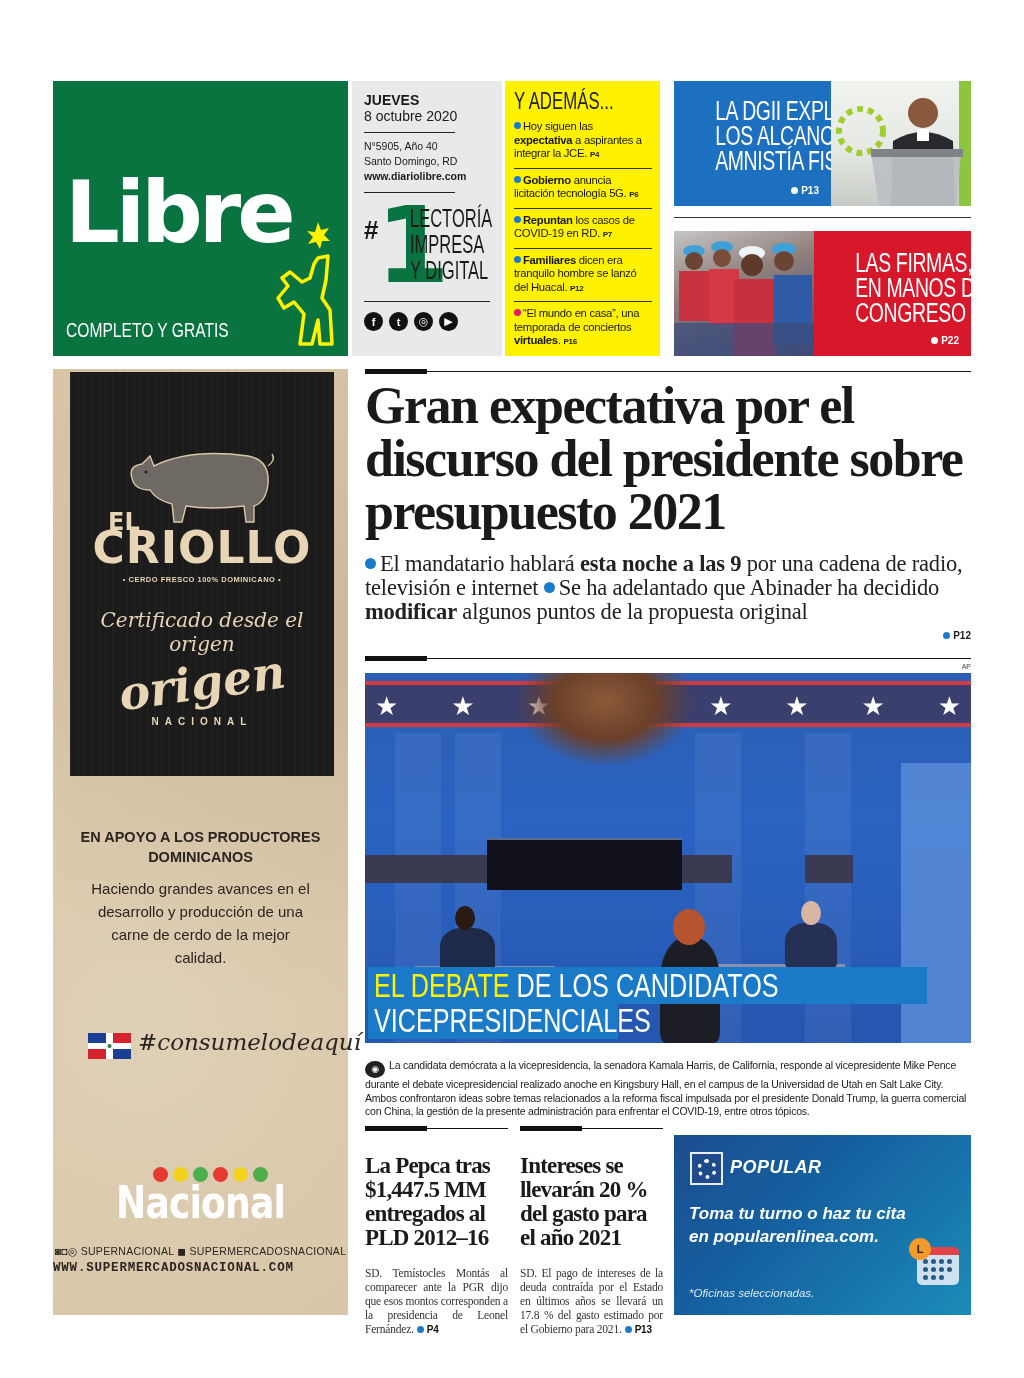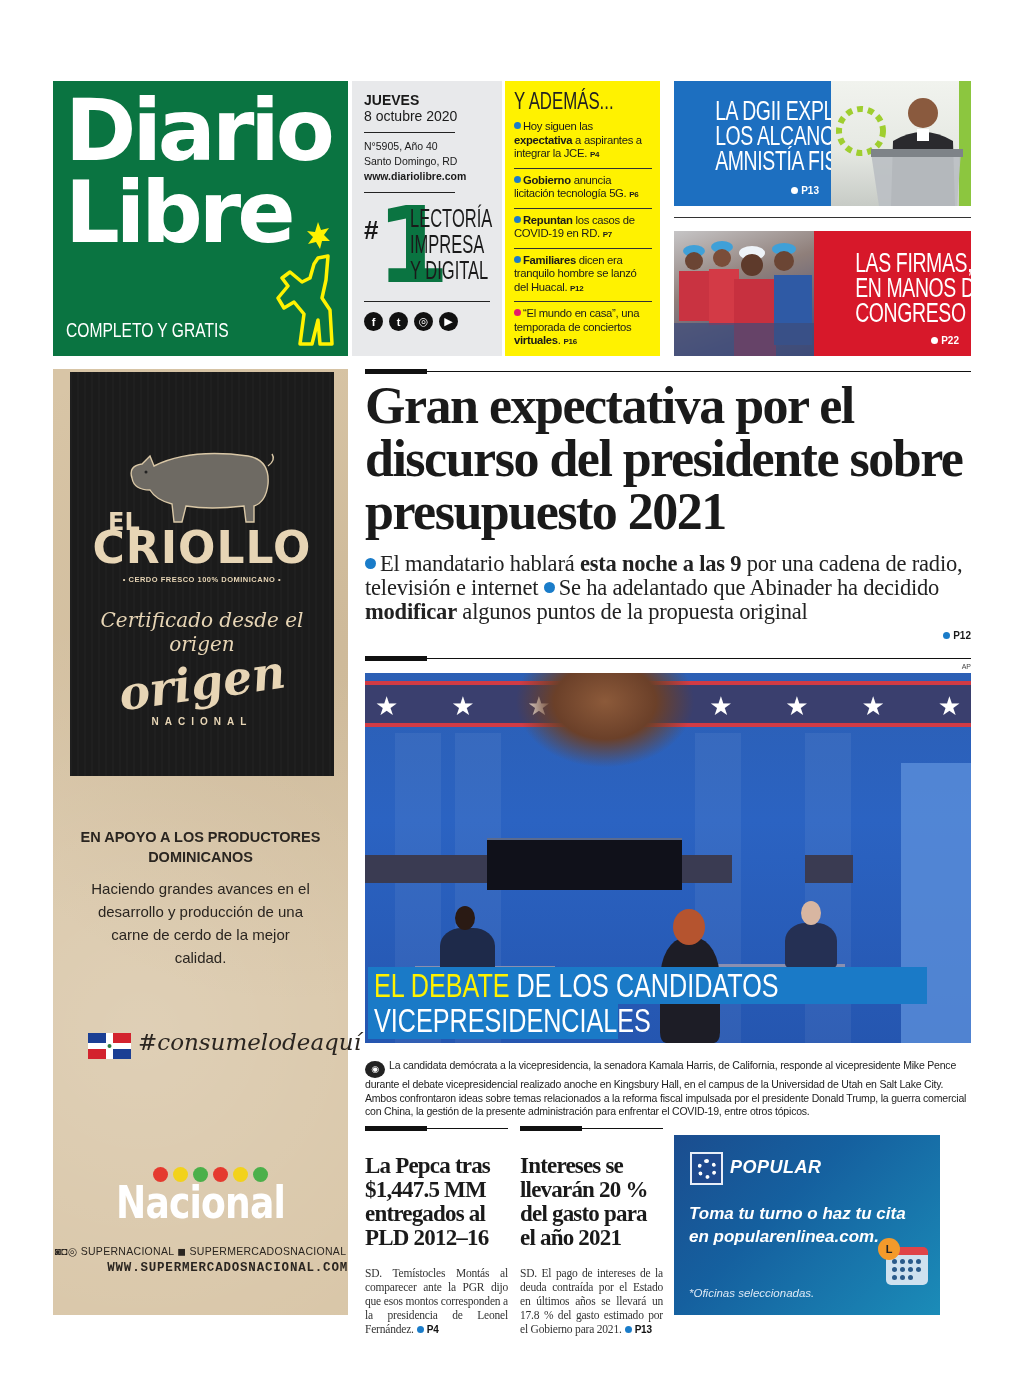--- a/index.html
+++ b/index.html
@@ -66,21 +66,21 @@
   .leftad .origen { position: absolute; left: 0; width: 100%; top: 284px; text-align: center; color: #e7d5b5; font-size: 46px; font-weight: bold; font-style: italic; font-family: "DejaVu Serif", serif; transform: rotate(-8deg); }
   .leftad .nac-small { position: absolute; left: 0; width: 100%; top: 344px; text-align: center; color: #e7d5b5; font-size: 10px; font-weight: bold; letter-spacing: 6px; }
   .leftad .apoyo { position: absolute; left: 0; width: 100%; top: 458px; text-align: center; font-weight: bold; font-size: 14.5px; line-height: 20px; color: #2a2520; }
   .leftad .desc { position: absolute; left: 0; width: 100%; top: 508px; text-align: center; font-size: 15px; line-height: 23px; color: #2a2520; }
   .leftad .flag { position: absolute; left: 35px; top: 664px; width: 43px; height: 26px; }
   .leftad .hashtag { position: absolute; left: 85px; top: 660px; font-size: 23px; font-style: italic; font-family: "DejaVu Serif", serif; color: #2a2520; }
   .leftad .dots { position: absolute; left: 100px; top: 798px; display: flex; gap: 5px; }
   .leftad .dots span { width: 15px; height: 15px; border-radius: 50%; display: inline-block; }
   .leftad .nacional { position: absolute; left: 0; width: 100%; top: 808px; text-align: center; color: #fff; font-weight: bold; font-size: 44px; font-family: "DejaVu Sans", sans-serif; transform: scaleX(0.82); letter-spacing: -1px; }
   .leftad .socials { position: absolute; left: 0; width: 100%; top: 876px; text-align: center; font-size: 10.5px; color: #2a2520; letter-spacing: 0.3px; white-space: nowrap; }
-  .leftad .web { position: absolute; left: 0; width: 100%; top: 892px; text-align: right; font-size: 12.5px; font-weight: bold; color: #2a2520; letter-spacing: 0.8px; font-family: "Liberation Mono", monospace; }
+  .leftad .web { position: absolute; left: 0; width: 100%; top: 892px; text-align: left; font-size: 12.5px; font-weight: bold; color: #2a2520; letter-spacing: 0.8px; font-family: "Liberation Mono", monospace; }
 
   
   .mainstory { position: absolute; left: 365px; top: 369px; width: 606px; }
   .topbar { position: relative; height: 4px; }
   .topbar .thick { position: absolute; left: 0; top: 0; width: 62px; height: 5px; background: #111; }
   .topbar .thin { position: absolute; left: 0; top: 2px; width: 100%; height: 1px; background: #111; }
   .headline { font-family: "Liberation Serif", "DejaVu Serif", serif; font-weight: bold; font-size: 52px; line-height: 53px; letter-spacing: -1.5px; color: #1a1a1a; margin-top: 6px; }
   .deck { font-family: "Liberation Serif", "DejaVu Serif", serif; font-size: 22.5px; line-height: 24px; color: #222; margin-top: 14px; letter-spacing: -0.2px; }
   .deck b { font-weight: bold; }
   .bluedot { display: inline-block; width: 11px; height: 11px; border-radius: 50%; background: #1a7cc9; vertical-align: 2px; margin-right: 4px; }
@@ -112,36 +112,35 @@
   .story { position: absolute; top: 1126px; width: 143px; }
   .story.s1 { left: 365px; }
   .story.s2 { left: 520px; }
   .story .topbar .thick { width: 62px; }
   .story .hd { font-family: "Liberation Serif", "DejaVu Serif", serif; font-weight: bold; font-size: 23px; line-height: 24px; letter-spacing: -0.8px; margin-top: 24px; }
   .story .body { font-family: "Liberation Serif", "DejaVu Serif", serif; font-size: 11.5px; line-height: 14px; margin-top: 16px; text-align: justify; color: #333; letter-spacing: -0.2px; }
   .story .body .pg { font-family: "Liberation Sans", sans-serif; font-weight: bold; font-size: 10px; color: #111; }
   .story .body .pg::before { content: ""; display: inline-block; width: 7px; height: 7px; border-radius: 50%; background: #1a7cc9; margin: 0 3px 0 3px; vertical-align: 0px; }
 
   
-  .popular { position: absolute; left: 674px; top: 1135px; width: 266px; height: 180px; background: linear-gradient(135deg,#1b4d8f 0%, #15609f 40%, #1b8cb8 100%); color: #fff; }
+  .popular { position: absolute; left: 674px; top: 1135px; width: 297px; height: 180px; background: linear-gradient(135deg,#1b4d8f 0%, #15609f 40%, #1b8cb8 100%); color: #fff; }
   .popular .logo { position: absolute; left: 16px; top: 17px; width: 33px; height: 33px; border: 2px solid #e8eef8; background: #1f4a8e; display: flex; align-items: center; justify-content: center; }
   .popular .logo span { width: 20px; height: 20px; border-radius: 50%; border: 4px dotted #fff; display: block; }
   .popular .brand { position: absolute; left: 56px; top: 22px; font-size: 18px; font-style: italic; font-weight: bold; letter-spacing: 0.5px; }
   .popular .msg { position: absolute; left: 15px; top: 67px; font-size: 17px; line-height: 23px; font-weight: bold; font-style: italic; }
   .popular .note { position: absolute; left: 15px; bottom: 16px; font-size: 11.5px; font-style: italic; color: #dbe8f5; }
   .popular .cal { position: absolute; right: 12px; top: 112px; width: 42px; height: 38px; background: #cfe1ef; border-radius: 5px; border-top: 8px solid #e04448; }
   .popular .cal .grid { position: absolute; left: 6px; top: 4px; display: grid; grid-template-columns: repeat(4, 5px); gap: 3px; }
   .popular .cal .grid i { width: 5px; height: 5px; background: #2a5a8a; border-radius: 50%; display: block; }
   .popular .clock { position: absolute; right: 40px; top: 103px; width: 22px; height: 22px; border-radius: 50%; background: #f39a2b; color: #222; font-size: 11px; text-align: center; line-height: 22px; font-weight: bold; }
 </style>
 </head>
 <body>
 
 <div class="masthead">
-  <div class="logo-line logo-1">Diario</div>
   <div class="logo-line logo-2">Libre</div>
   <svg class="mascot" viewBox="0 0 66 130">
     <polygon points="44,2 47,10 55,8 50,15 56,21 48,21 46,29 42,22 34,24 39,17 33,11 41,12" fill="#fff200"></polygon>
     <path d="M44 38 L54 36 L52 60 L48 78 L56 90 L58 124 L46 124 L44 100 L38 124 L26 124 L30 94 L20 82 L10 88 L4 78 L14 66 L8 58 L16 52 L28 62 L36 58 L40 44 Z" fill="none" stroke="#fff200" stroke-width="3.5" stroke-linejoin="round"></path>
   </svg>
   <div class="tagline">COMPLETO Y GRATIS</div>
 </div>
 
 <div class="infocol">
   <div class="day">JUEVES</div>

